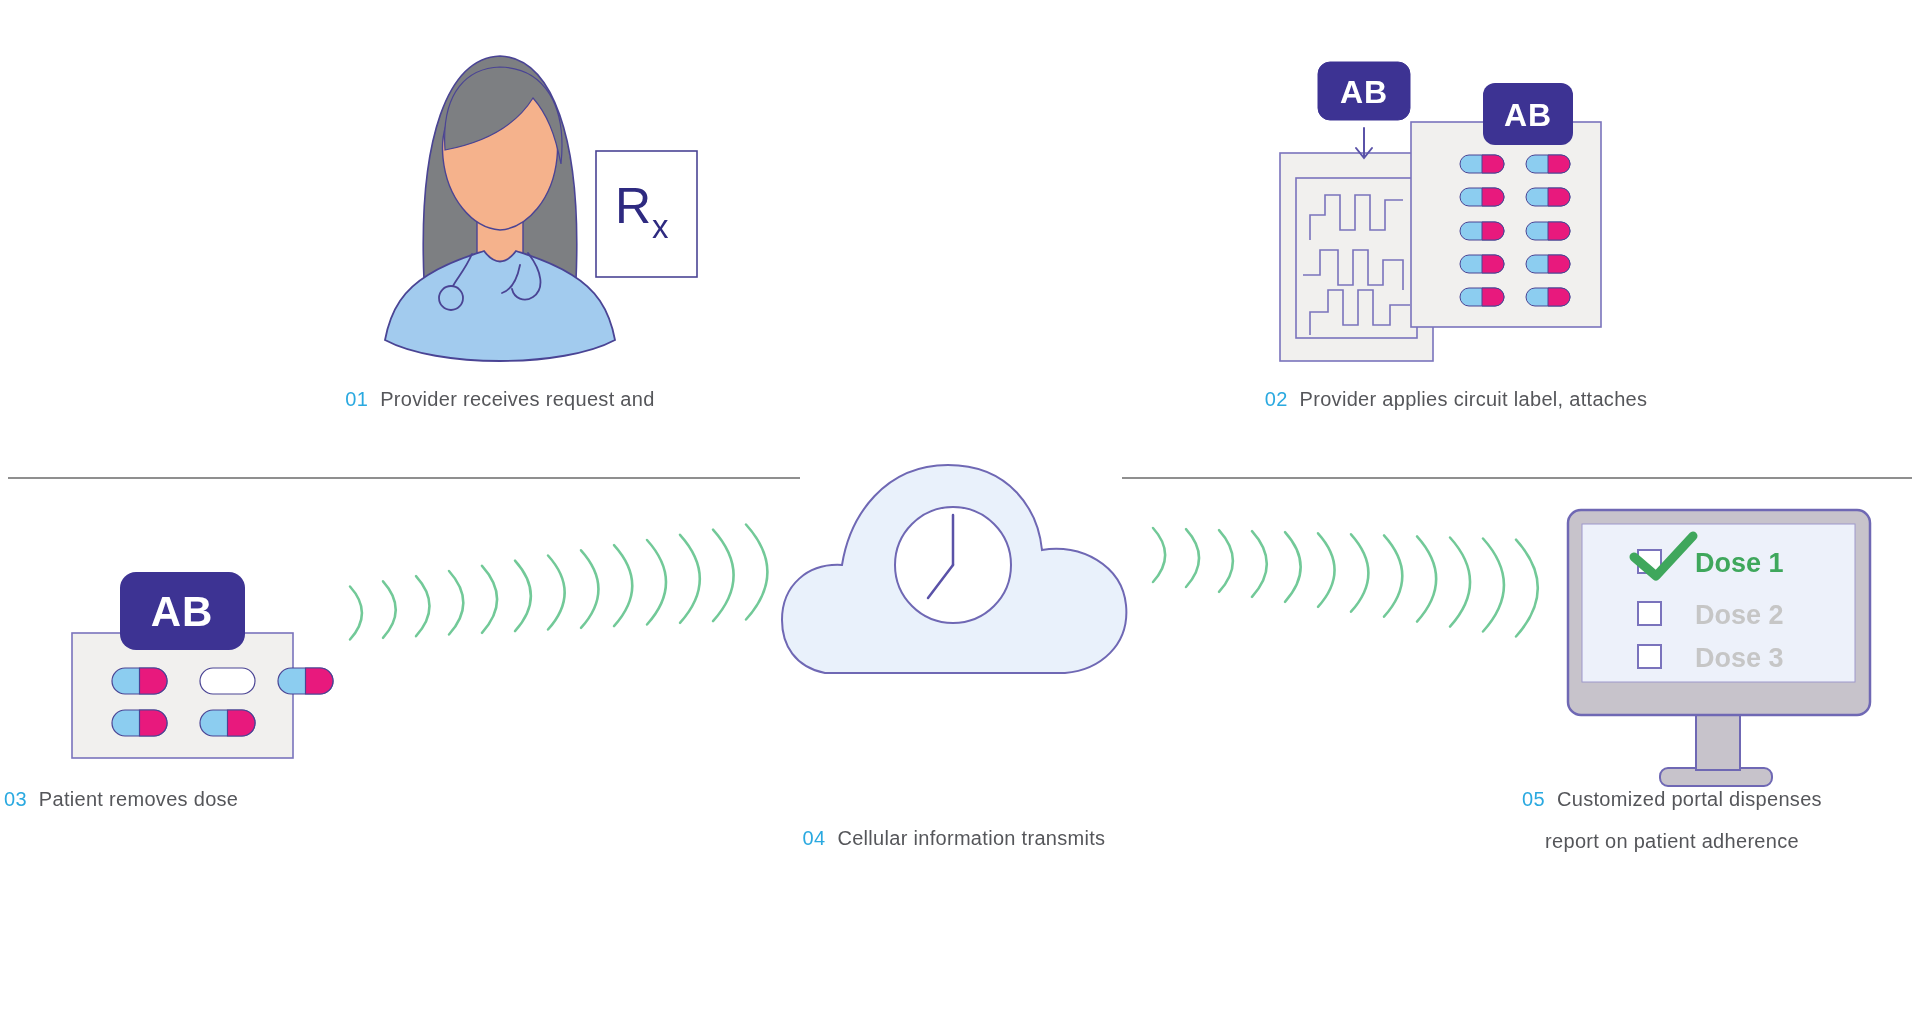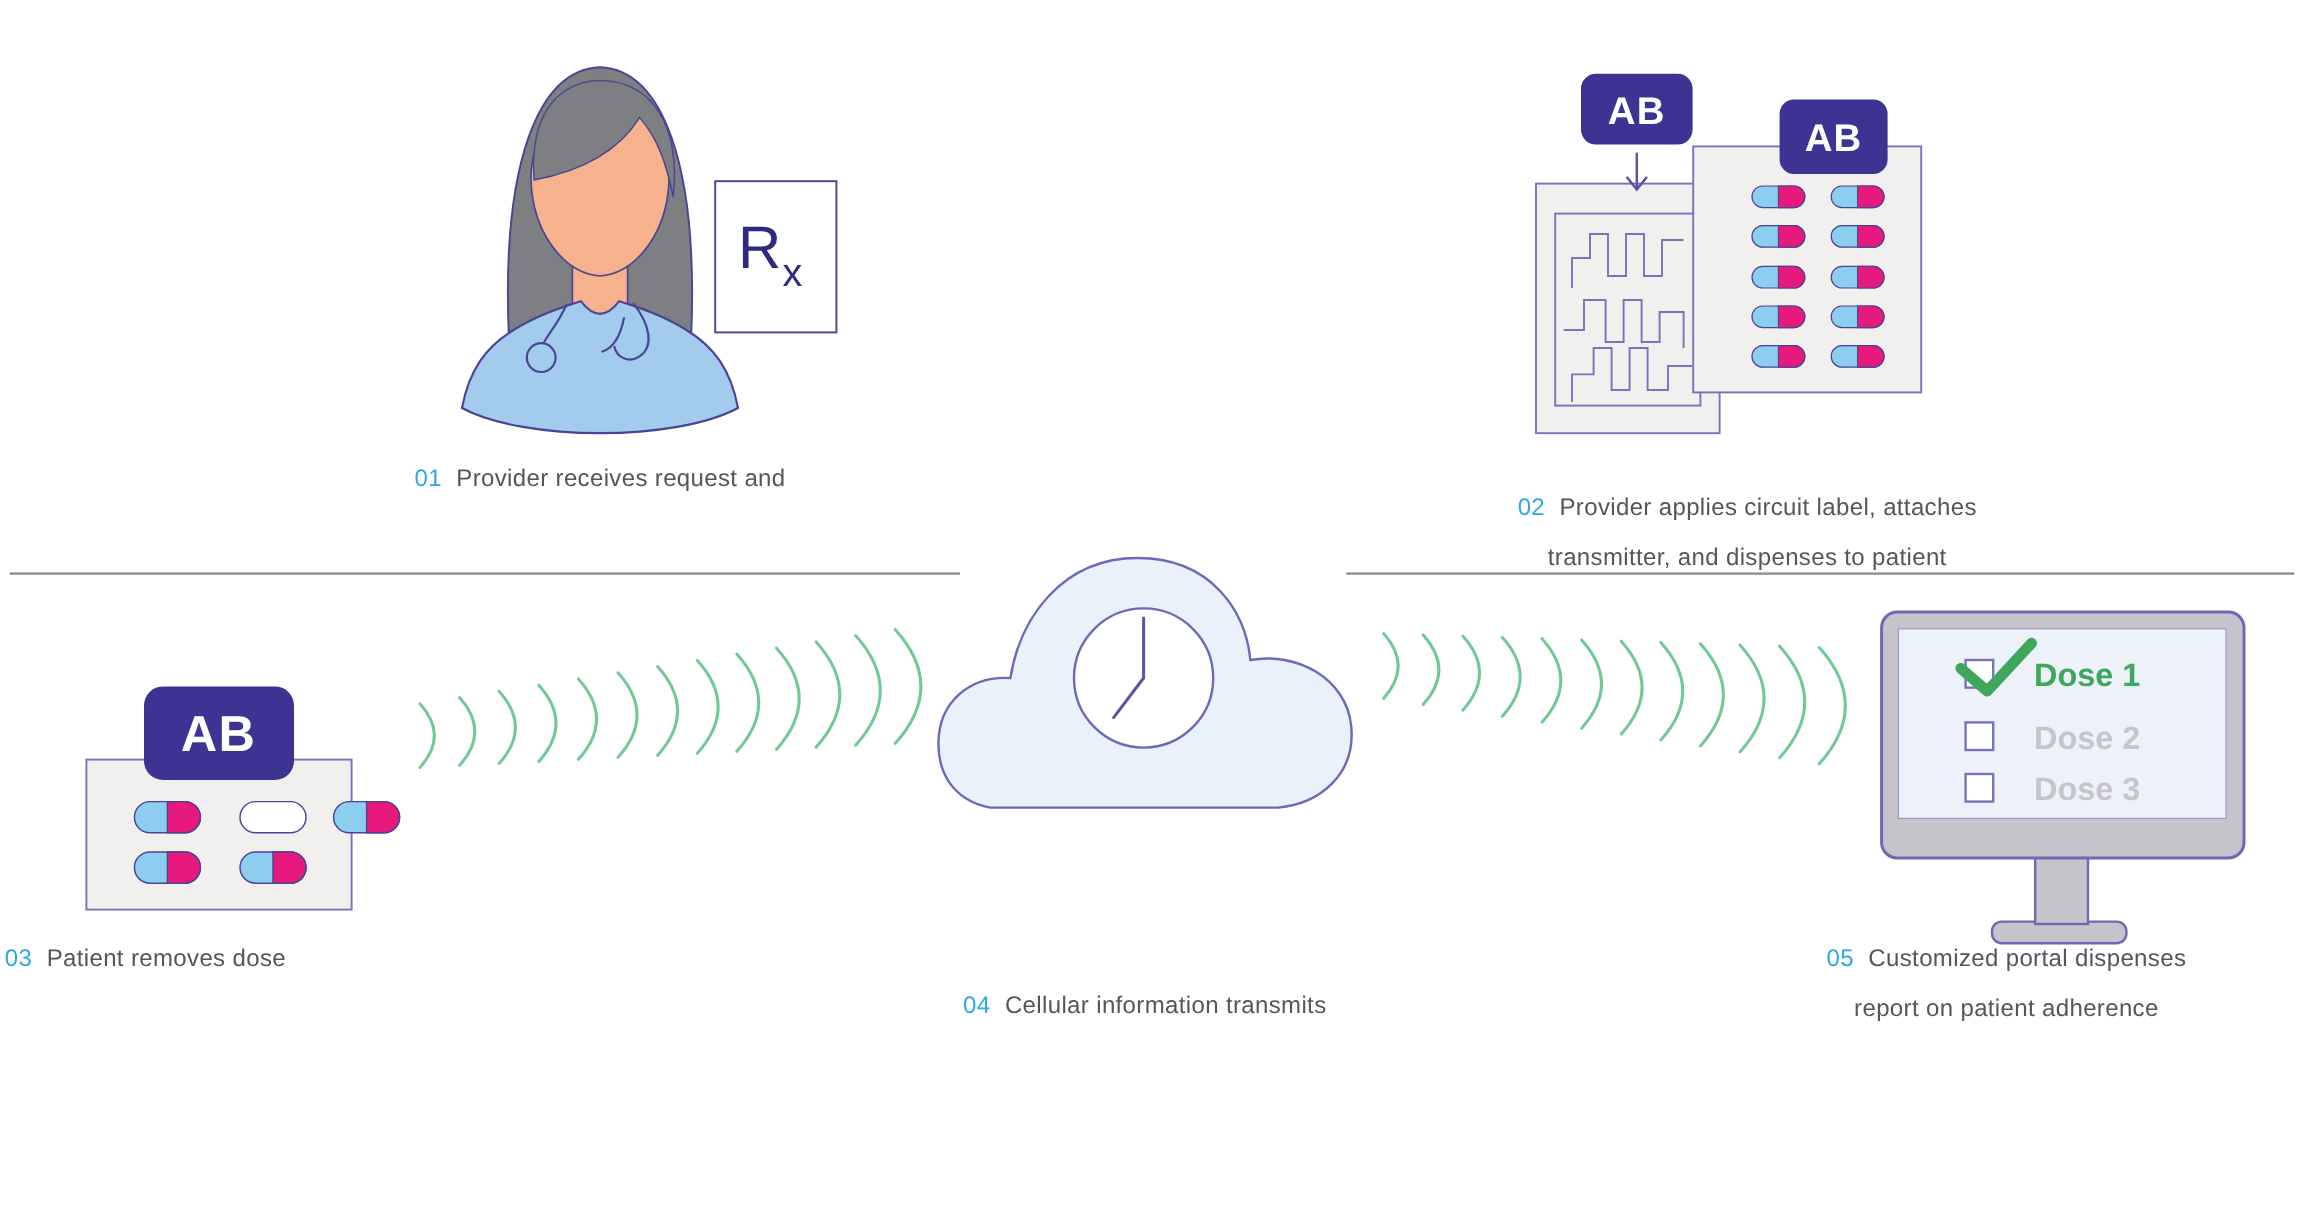--- a/index.html
+++ b/index.html
@@ -184,23 +184,22 @@
     <path d="M 74 57 L 96 76 L 133 36" fill="none" stroke="#3fa75c" stroke-width="9" stroke-linecap="round" stroke-linejoin="round"></path>
     <text x="135" y="72" font-size="27" font-weight="bold" fill="#3fa75c" font-family="Liberation Sans, sans-serif">Dose 1</text>
     <text x="135" y="124" font-size="27" font-weight="bold" fill="#c6c6c6" font-family="Liberation Sans, sans-serif">Dose 2</text>
     <text x="135" y="167" font-size="27" font-weight="bold" fill="#c6c6c6" font-family="Liberation Sans, sans-serif">Dose 3</text>
   </svg>
 
   <div class="caption" style="left:230px;top:378px;width:540px;">
     <div><span class="num">01</span><span>Provider receives request and</span></div>
   </div>
 
-  <div class="caption" style="left:1126px;top:378px;width:660px;margin-top:24px;">
+  <div class="caption" style="left:1126px;top:378px;width:660px;">
     <div><span class="num">02</span><span>Provider applies circuit label, attaches</span></div>
-    <div>transmitter, and dispenses to patient</div>
   </div>
 
   <div class="caption left" style="left:4px;top:778px;">
     <div><span class="num">03</span><span>Patient removes dose</span></div>
   </div>
 
   <div class="caption" style="left:694px;top:817px;width:520px;">
     <div><span class="num">04</span><span>Cellular information transmits</span></div>
   </div>
 

